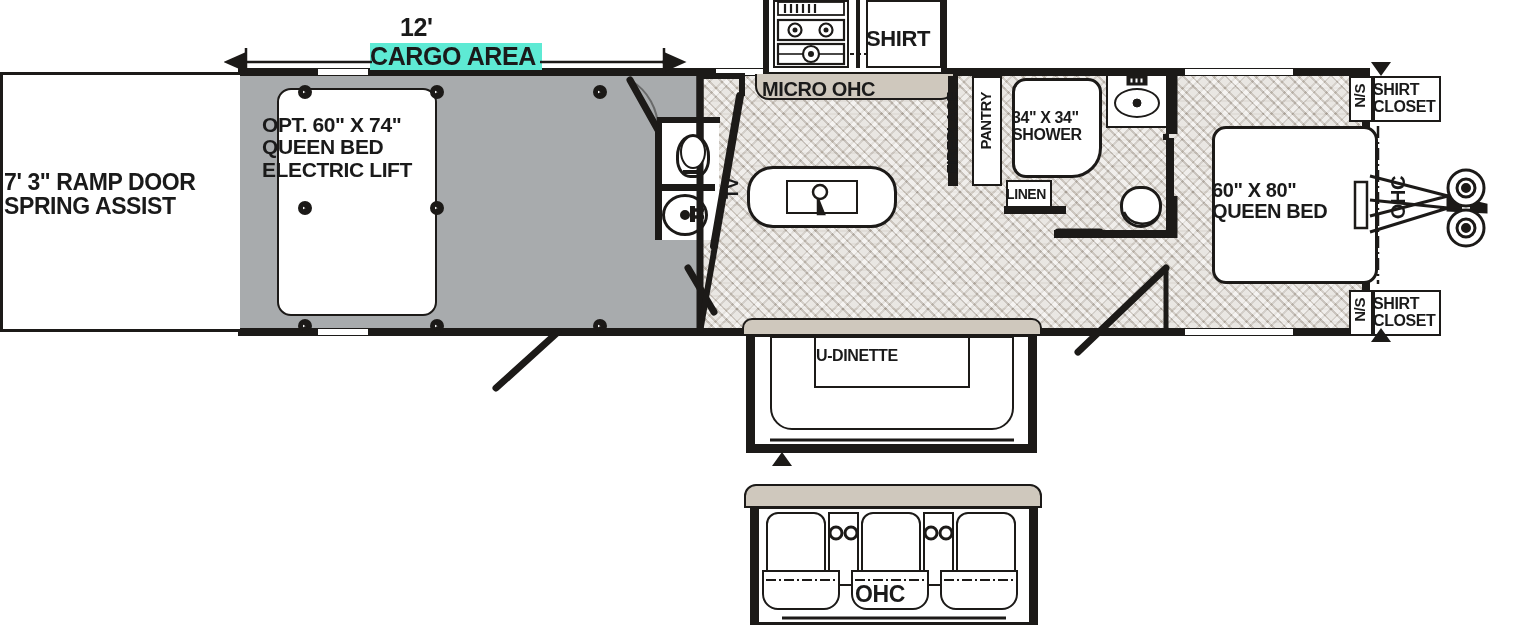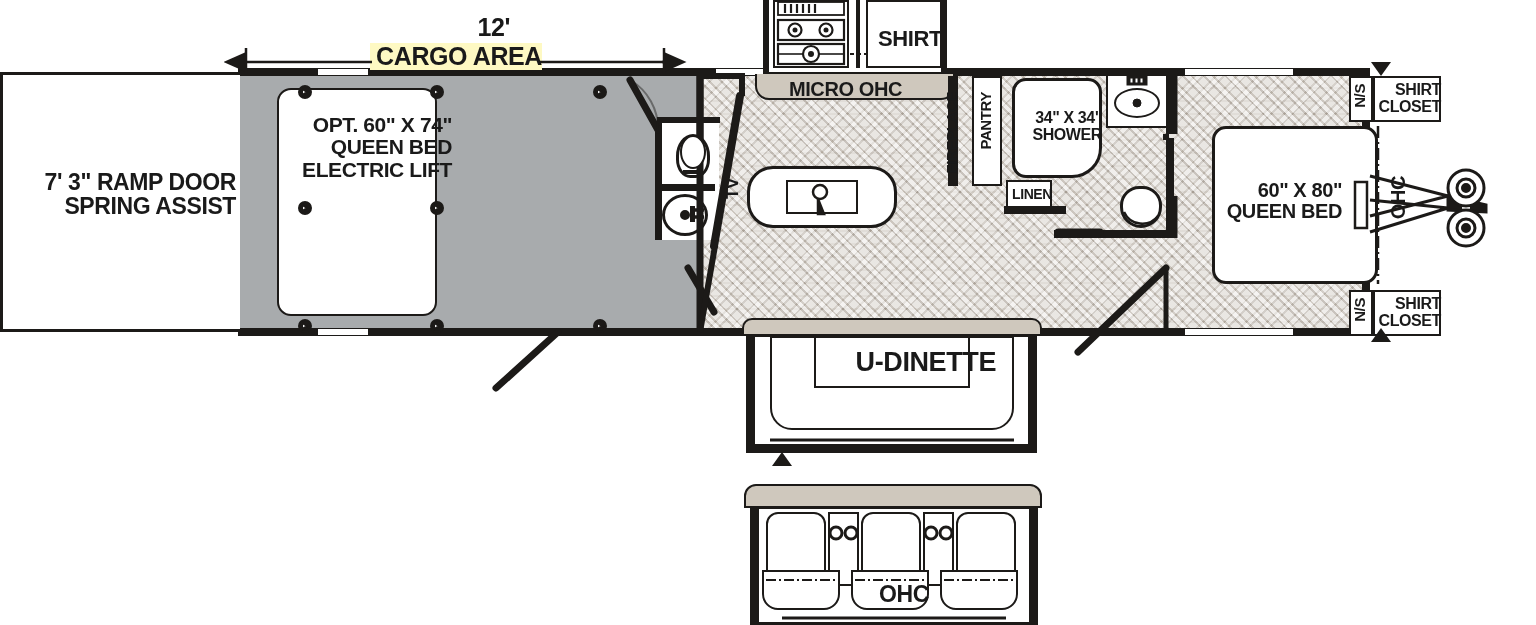--- a/index.html
+++ b/index.html
@@ -6,21 +6,21 @@
   html,body { width:1536px; height:625px; background:#ffffff; overflow:hidden; }
   body { font-family:"Liberation Sans", sans-serif; }
 
   #stage { position:relative; width:1536px; height:625px; background:#fff; }
 
   .lbl {
     position:absolute;
     font-family:"Liberation Sans", sans-serif;
     font-weight:bold;
     color:#1a1a1a;
-    text-align:right;
+    text-align:left;
     line-height:1.06;
     white-space:pre-line;
     letter-spacing:-0.4px;
     transform-origin:center center;
   }
   .lbl.vert { writing-mode:vertical-rl; transform:rotate(180deg); white-space:nowrap; }
 
   .box { position:absolute; }
   .wall { position:absolute; background:#1c1a18; }
   .white { position:absolute; background:#fff; border:2.5px solid #1c1a18; }
@@ -67,21 +67,21 @@
 
   <div class="lbl" style="left:4px; top:170px; width:232px; font-size:23px;">7' 3" RAMP DOOR
 SPRING ASSIST</div>
 
   <div class="white" style="left:277px; top:88px; width:160px; height:228px; border-radius:14px;"></div>
   <div class="lbl" style="left:262px; top:114px; width:190px; font-size:21px;">OPT. 60" X 74"
 QUEEN BED
 ELECTRIC LIFT</div>
 
   <div class="lbl" style="left:400px; top:14px; width:110px; font-size:25px;">12'</div>
-  <div class="lbl" style="left:370px; top:43px; width:172px; font-size:25px; background:#fef9c3;">CARGO AREA</div>
+  <div class="lbl" style="left:370px; top:43px; width:172px; font-size:25px; background:#5eead4;">CARGO AREA</div>
 
   <div class="floor" style="left:700px; top:72px; width:668px; height:262px;"></div>
 
   <div class="box" style="left:698px; top:72px; width:0; height:0;
               border-left:0 solid transparent;"></div>
 
   <div class="wall" style="left:700px; top:68px; width:670px; height:8px;"></div>
   <div class="wall" style="left:700px; top:328px; width:670px; height:8px;"></div>
   <div class="wall" style="left:1362px; top:68px; width:8px; height:268px;"></div>
 
@@ -155,21 +155,21 @@
 
   <div class="white" style="left:1373px; top:290px; width:68px; height:46px; border-width:2.5px;"></div>
   <div class="lbl" style="left:1373px; top:296px; width:68px; font-size:16px;">SHIRT
 CLOSET</div>
 
   <div class="tan" style="left:742px; top:318px; width:300px; height:18px; border-radius:10px 10px 0 0; border:2.5px solid #1c1a18;"></div>
 
   <div class="white" style="left:748px; top:334px; width:288px; height:118px; border-width:3px;"></div>
   <div class="white" style="left:770px; top:336px; width:244px; height:94px; border-radius:0 0 22px 22px; border-width:2.5px;"></div>
   <div class="white" style="left:814px; top:336px; width:156px; height:52px; border-width:2.5px;"></div>
-  <div class="lbl" style="left:816px; top:348px; width:180px; font-size:27px;">U-DINETTE</div>
+  <div class="lbl" style="left:816px; top:348px; width:180px; font-size:16px;">U-DINETTE</div>
 
   <div class="wall" style="left:746px; top:334px; width:9px; height:118px;"></div>
   <div class="wall" style="left:1028px; top:334px; width:9px; height:118px;"></div>
   <div class="wall" style="left:746px; top:444px; width:291px; height:9px;"></div>
 
   <div class="tan" style="left:744px; top:484px; width:298px; height:24px; border-radius:12px 12px 0 0; border:2.5px solid #1c1a18;"></div>
 
   <div class="white" style="left:752px; top:506px; width:284px; height:119px; border-width:3px;"></div>
 
   <div class="white" style="left:766px; top:512px; width:60px; height:74px; border-radius:12px; border-width:2.5px;"></div>

